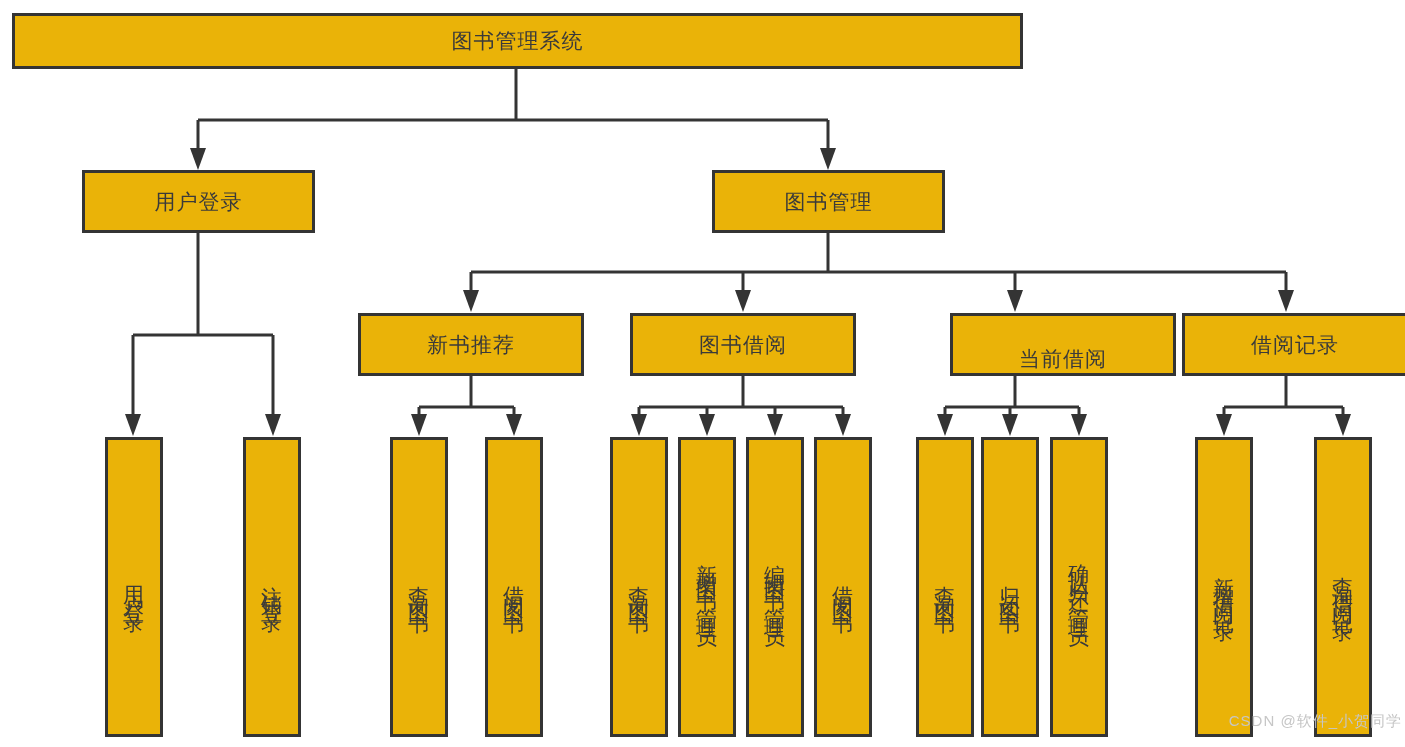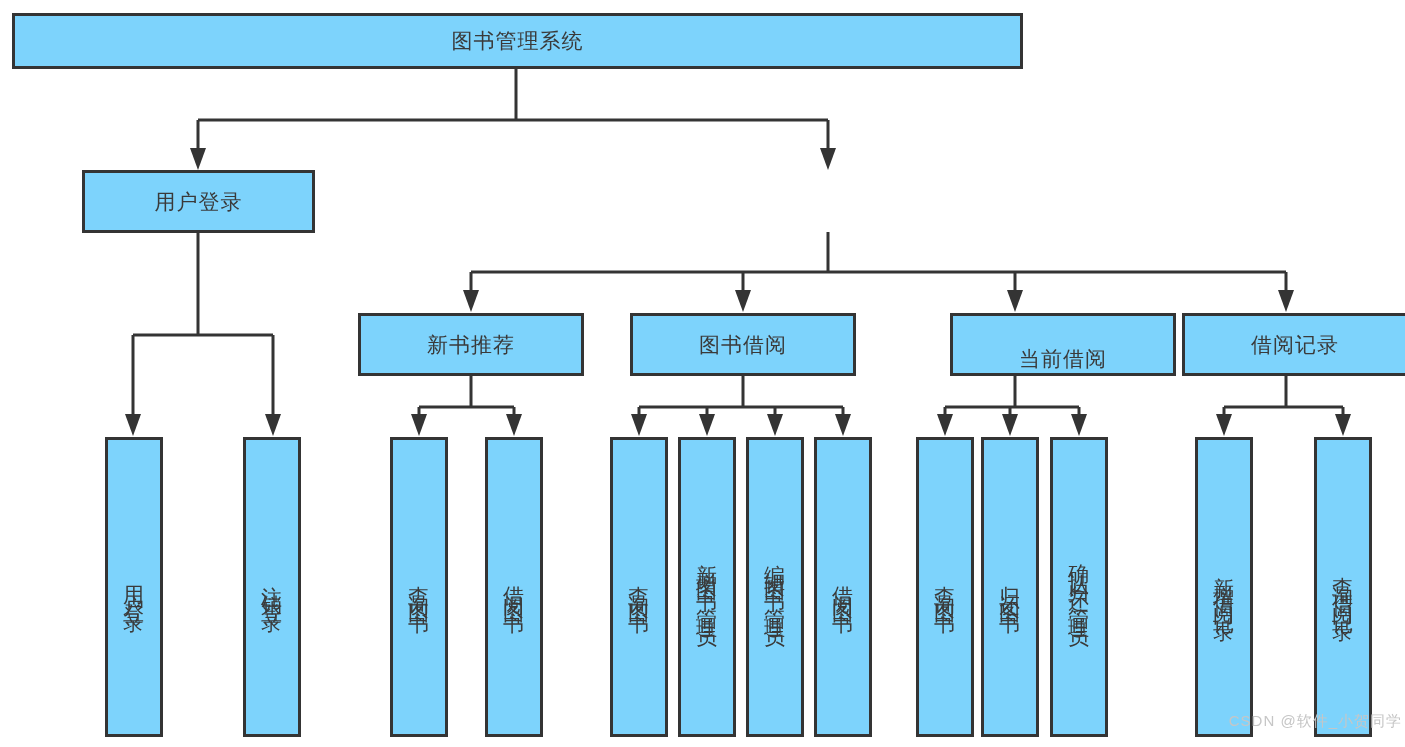--- a/index.html
+++ b/index.html
@@ -14,21 +14,21 @@
   .connectors {
     position: absolute;
     left: 0; top: 0;
     width: 1405px; height: 747px;
     z-index: 1;
   }
   .node {
     position: absolute;
     box-sizing: border-box;
     border: 3px solid #343434;
-    background: #7dd3fc;
+    background: #eab308;
     color: #3a3a3a;
     display: flex;
     align-items: center;
     justify-content: center;
     z-index: 2;
   }
   .h-node { font-size: 21px; letter-spacing: 1px; }
   .node-root    { left: 12px;   top: 13px;  width: 1011px; height: 56px; }
   .node-lv2     { top: 170px; width: 233px; height: 63px; }
   .node-lv3     { top: 313px; width: 226px; height: 63px; }
@@ -120,20 +120,23 @@
     </g>
   </svg>
 
   <div class="node h-node node-root">
     <span>图书管理系统</span>
   </div>
 
   <div class="node h-node node-lv2" style="left:82px;">
     <span>用户登录</span>
   </div>
+  <div class="node h-node node-lv2" style="left:712px;">
+    <span>图书管理</span>
+  </div>
 
   <div class="node h-node node-lv3" style="left:358px;text-align:center;">
     <span>新书推荐</span>
   </div>
   <div class="node h-node node-lv3" style="left:630px;text-align:right;">
     <span>图书借阅</span>
   </div>
   <div class="node h-node node-lv3" style="left:950px;align-items:flex-end;">
     <span>当前借阅</span>
   </div>

